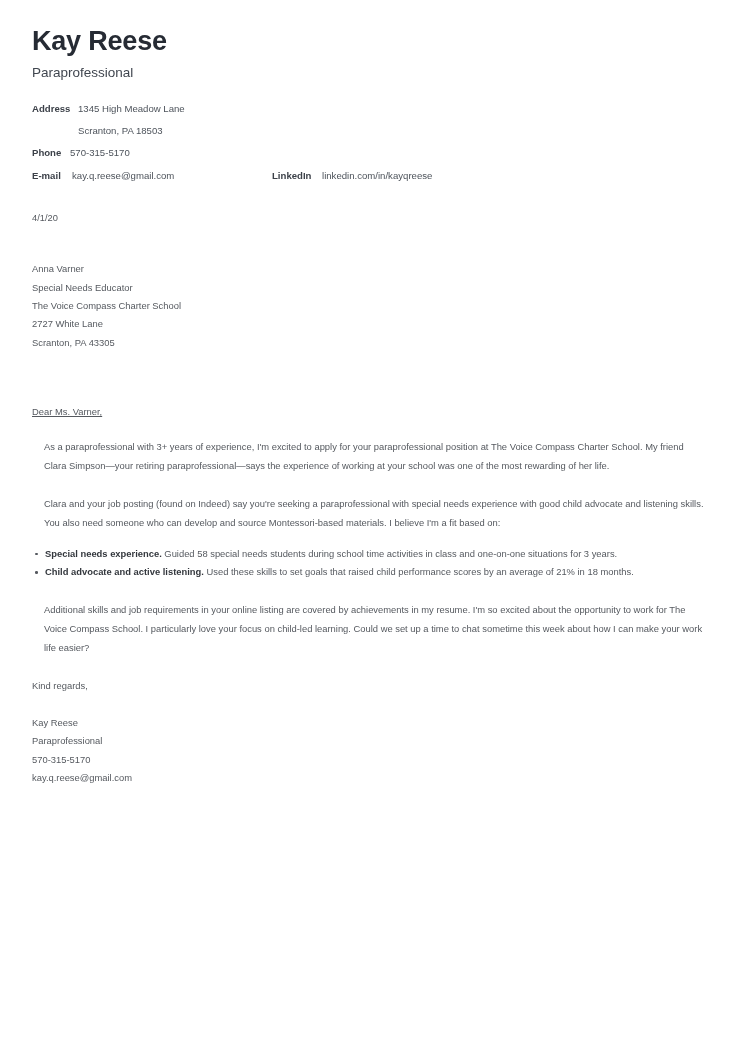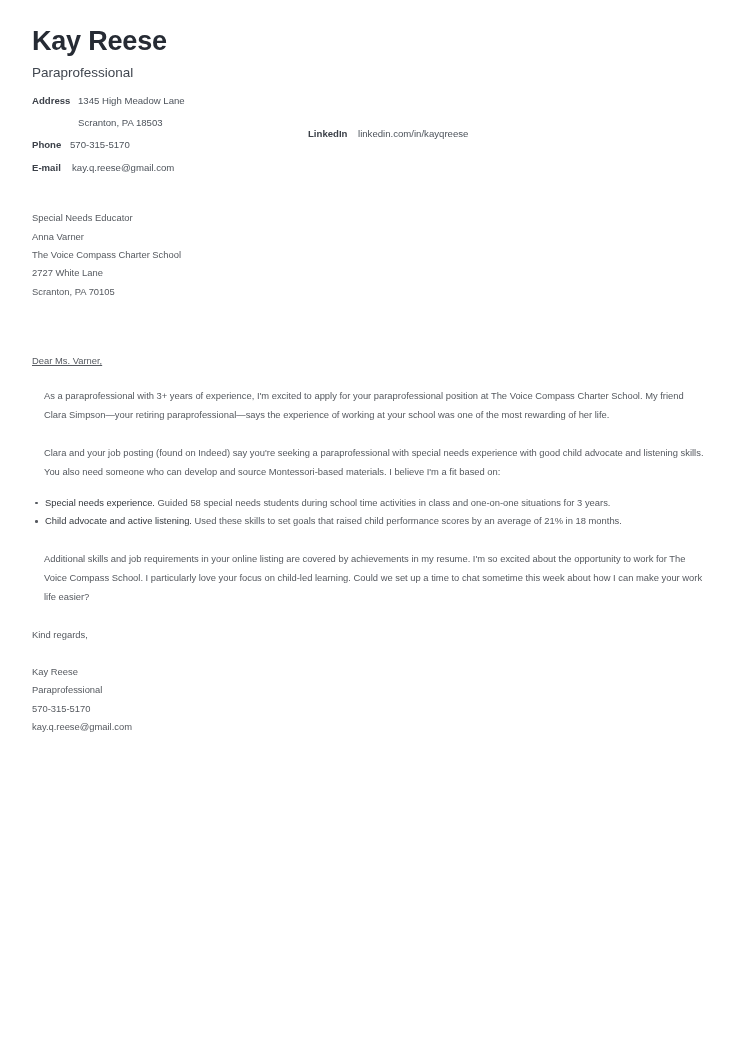--- a/index.html
+++ b/index.html
@@ -42,24 +42,23 @@
   .cand-title {
     font-size: 13.5px;
     font-weight: normal;
     color: #40464f;
     margin: 7px 0 0 0;
     line-height: 1.3;
   }
 
   
   .contact {
-    margin-top: 12px;
+    margin-top: 20px;
     display: flex;
-    align-items: center;
-    gap: 36px;
+    align-items: flex-end;
   }
   .contact-col {
     display: block;
   }
   .contact-col.left { width: 240px; flex: 0 0 240px; }
   .contact-col.right { flex: 1 1 auto; }
   .c-row {
     display: flex;
     align-items: baseline;
     margin-bottom: 9px;
@@ -138,21 +137,21 @@
     content: "";
     position: absolute;
     left: 3px;
     top: 8px;
     width: 2.6px;
     height: 2.6px;
     border-radius: 50%;
     background: #55595f;
   }
   .bullets strong {
-    font-weight: normal;
+    font-weight: bold;
     color: #33373d;
   }
 
   .closing {
     margin-top: 20px;
     font-size: 9.4px;
     color: #55595f;
     line-height: 1.6;
   }
   .signature {
@@ -194,27 +193,28 @@
         </div>
       </div>
       <div class="contact-col right">
         <div class="c-row">
           <span class="c-label li-w">LinkedIn</span>
           <span class="c-val">linkedin.com/in/kayqreese</span>
         </div>
       </div>
     </div>
 
+    <div class="date">4/1/20</div>
 
     <div class="recipient">
+      <div>Anna Varner</div>
       <div>Special Needs Educator</div>
-      <div>Anna Varner</div>
       <div>The Voice Compass Charter School</div>
       <div>2727 White Lane</div>
-      <div>Scranton, PA 70105</div>
+      <div>Scranton, PA 43305</div>
     </div>
 
     <div class="salutation">Dear Ms. Varner,</div>
 
     <div class="para">As a paraprofessional with 3+ years of experience, I'm excited to apply for your paraprofessional position at The Voice Compass Charter School. My friend Clara Simpson—your retiring paraprofessional—says the experience of working at your school was one of the most rewarding of her life.</div>
 
     <div class="para">Clara and your job posting (found on Indeed) say you're seeking a paraprofessional with special needs experience with good child advocate and listening skills. You also need someone who can develop and source Montessori-based materials. I believe I'm a fit based on:</div>
 
     <ul class="bullets">
       <li>

